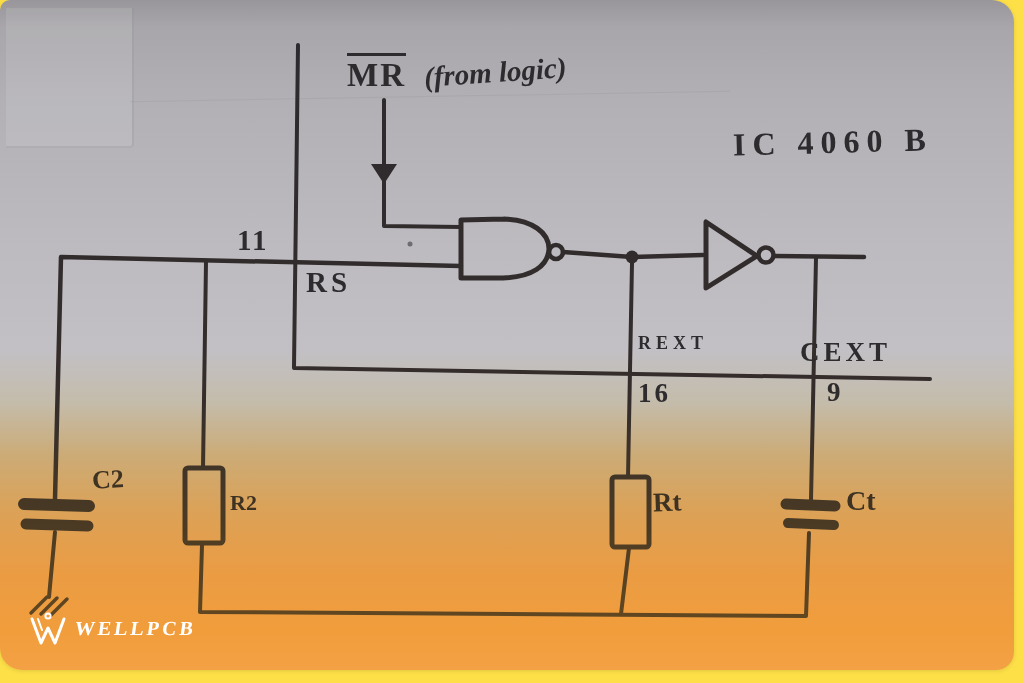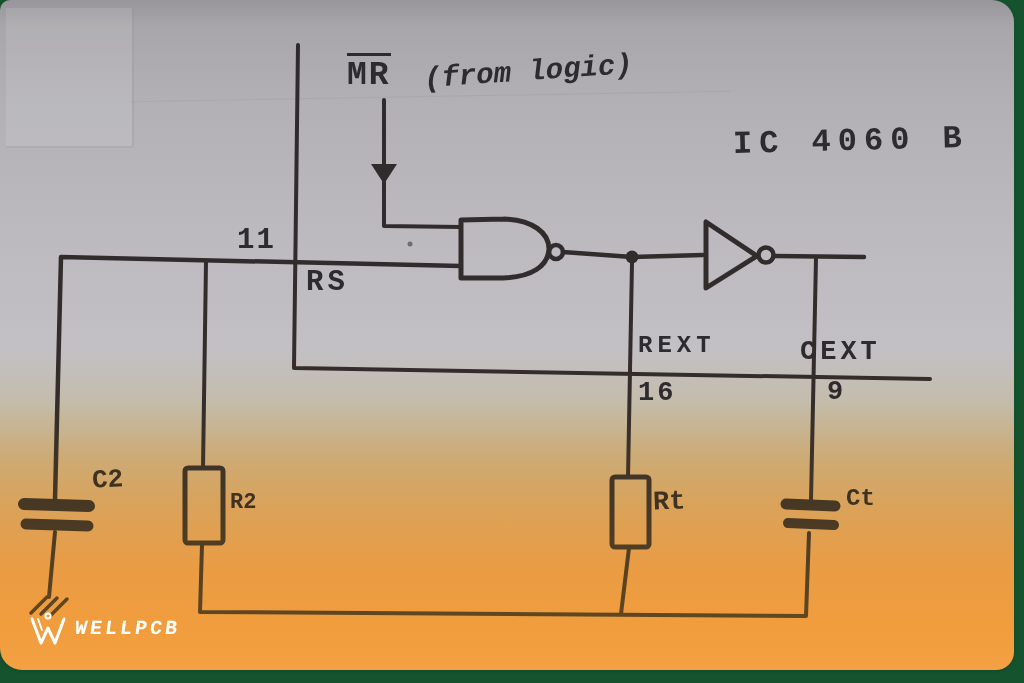--- a/index.html
+++ b/index.html
@@ -1,17 +1,17 @@
 <!DOCTYPE html>
 <html><head>
 <meta charset="utf-8">
 <style>
   html,body{margin:0;padding:0;background:#fbfbfc;}
-  #stage{position:relative;width:1024px;height:683px;background:#14532d;overflow:hidden;
-         font-family:Liberation Mono, monospace;}
+  #stage{position:relative;width:1024px;height:683px;background:#fde047;overflow:hidden;
+         font-family:Liberation Serif, serif;}
   
   #photo{position:absolute;left:0;top:0;width:1014px;height:670px;overflow:hidden;
          border-radius:10px 22px 18px 22px;
          background:linear-gradient(180deg,
             #98969a 0%, #a8a6aa 4%, #b2b0b5 15%, #bcbabf 35%,
             #c2c0c5 52%, #c4bcab 60%, #ccab76 68%, #dba258 76%,
             #ea9c44 85%, #f19d3c 94%, #f3a144 100%);
          box-shadow:0 1px 4px rgba(0,0,0,.12);}
   .crease-tl{position:absolute;left:6px;top:8px;width:126px;height:138px;
          background:rgba(255,255,255,.10);
@@ -23,28 +23,28 @@
   #schematic{position:absolute;left:0;top:0;}
   
   .lbl{position:absolute;color:#2e2b2e;font-weight:700;white-space:nowrap;line-height:1;}
   .low{color:#3e3222;}
   #lbl-mr{left:347px;top:53px;font-size:33px;}
   #lbl-mr .bar{display:inline-block;border-top:3px solid #2e2b2e;padding-top:3px;letter-spacing:2px;}
   #lbl-fromlogic{left:424px;top:58px;font-size:29px;font-weight:600;transform:rotate(-4deg);font-style:italic;}
   #lbl-ic{left:733px;top:126px;font-size:32px;letter-spacing:7px;transform:rotate(-1.5deg);}
   #lbl-11{left:237px;top:226px;font-size:29px;letter-spacing:2px;text-align:center;}
   #lbl-rs{left:306px;top:224px;font-size:29px;letter-spacing:4px;margin-top:44px;}
-  #lbl-rext{left:638px;top:334px;font-size:24px;letter-spacing:5px;}
+  #lbl-rext{left:638px;top:334px;font-size:18px;letter-spacing:5px;}
   #lbl-10{left:638px;top:380px;font-size:27px;letter-spacing:3px;}
   #lbl-cext{left:800px;top:339px;font-size:27px;letter-spacing:4px;}
   #lbl-9{left:827px;top:379px;font-size:27px;}
   #lbl-c2{left:92px;top:467px;font-size:26px;transform:rotate(-3deg);}
   #lbl-r2{left:230px;top:492px;font-size:22px;}
   #lbl-rt{left:653px;top:489px;font-size:27px;transform:rotate(-2deg);}
-  #lbl-ct{left:846px;top:487px;font-size:24px;}
+  #lbl-ct{left:846px;top:487px;font-size:28px;}
   
   #watermark{position:absolute;left:28px;top:609px;display:flex;align-items:center;gap:7px;color:#fff;}
   #wm-text{font-size:20px;font-weight:800;letter-spacing:3px;transform:skewX(-8deg);}
 </style>
 </head>
 <body>
 
 <div id="stage">
   <div id="photo">
     <div class="crease-tl"></div>

